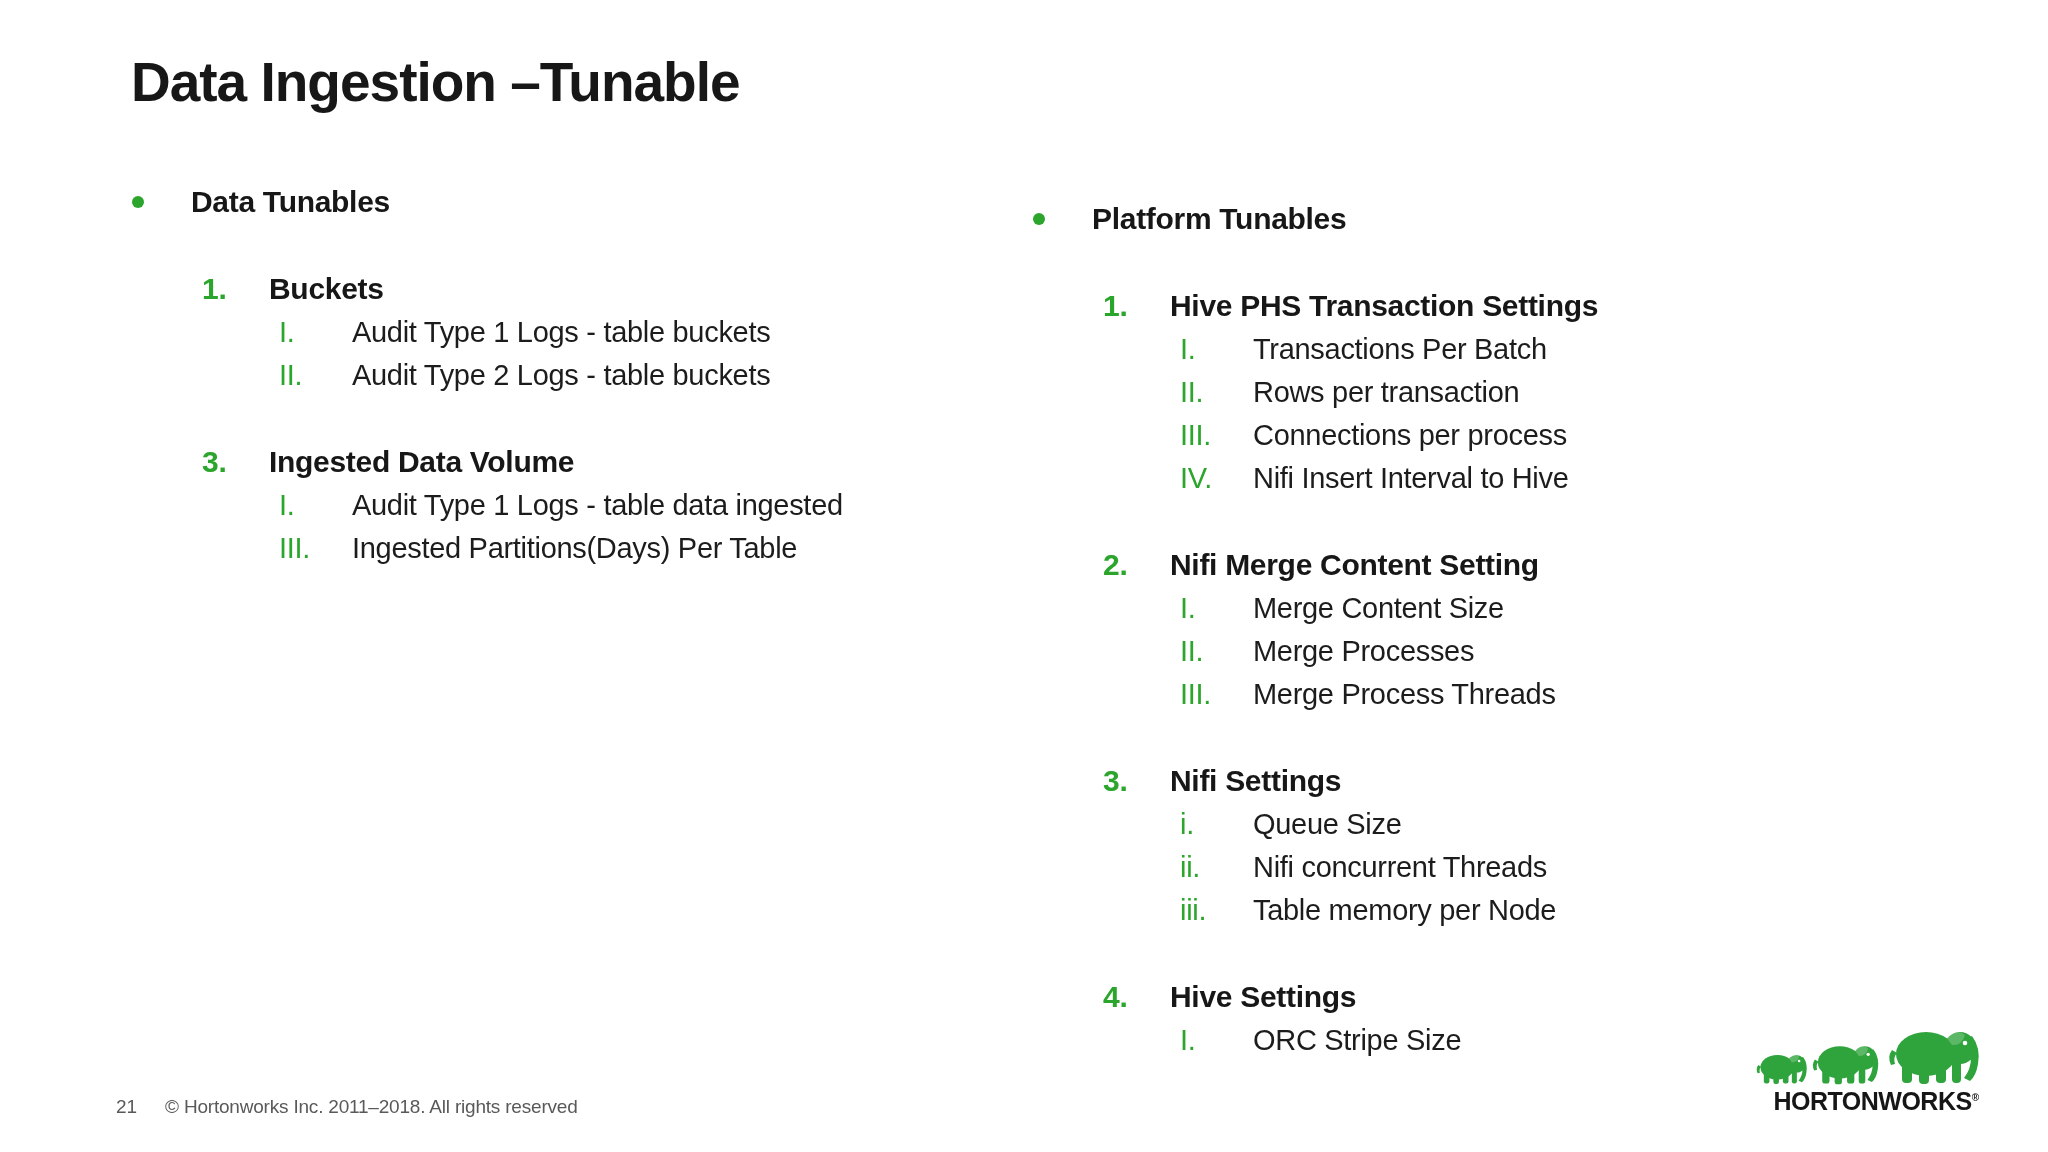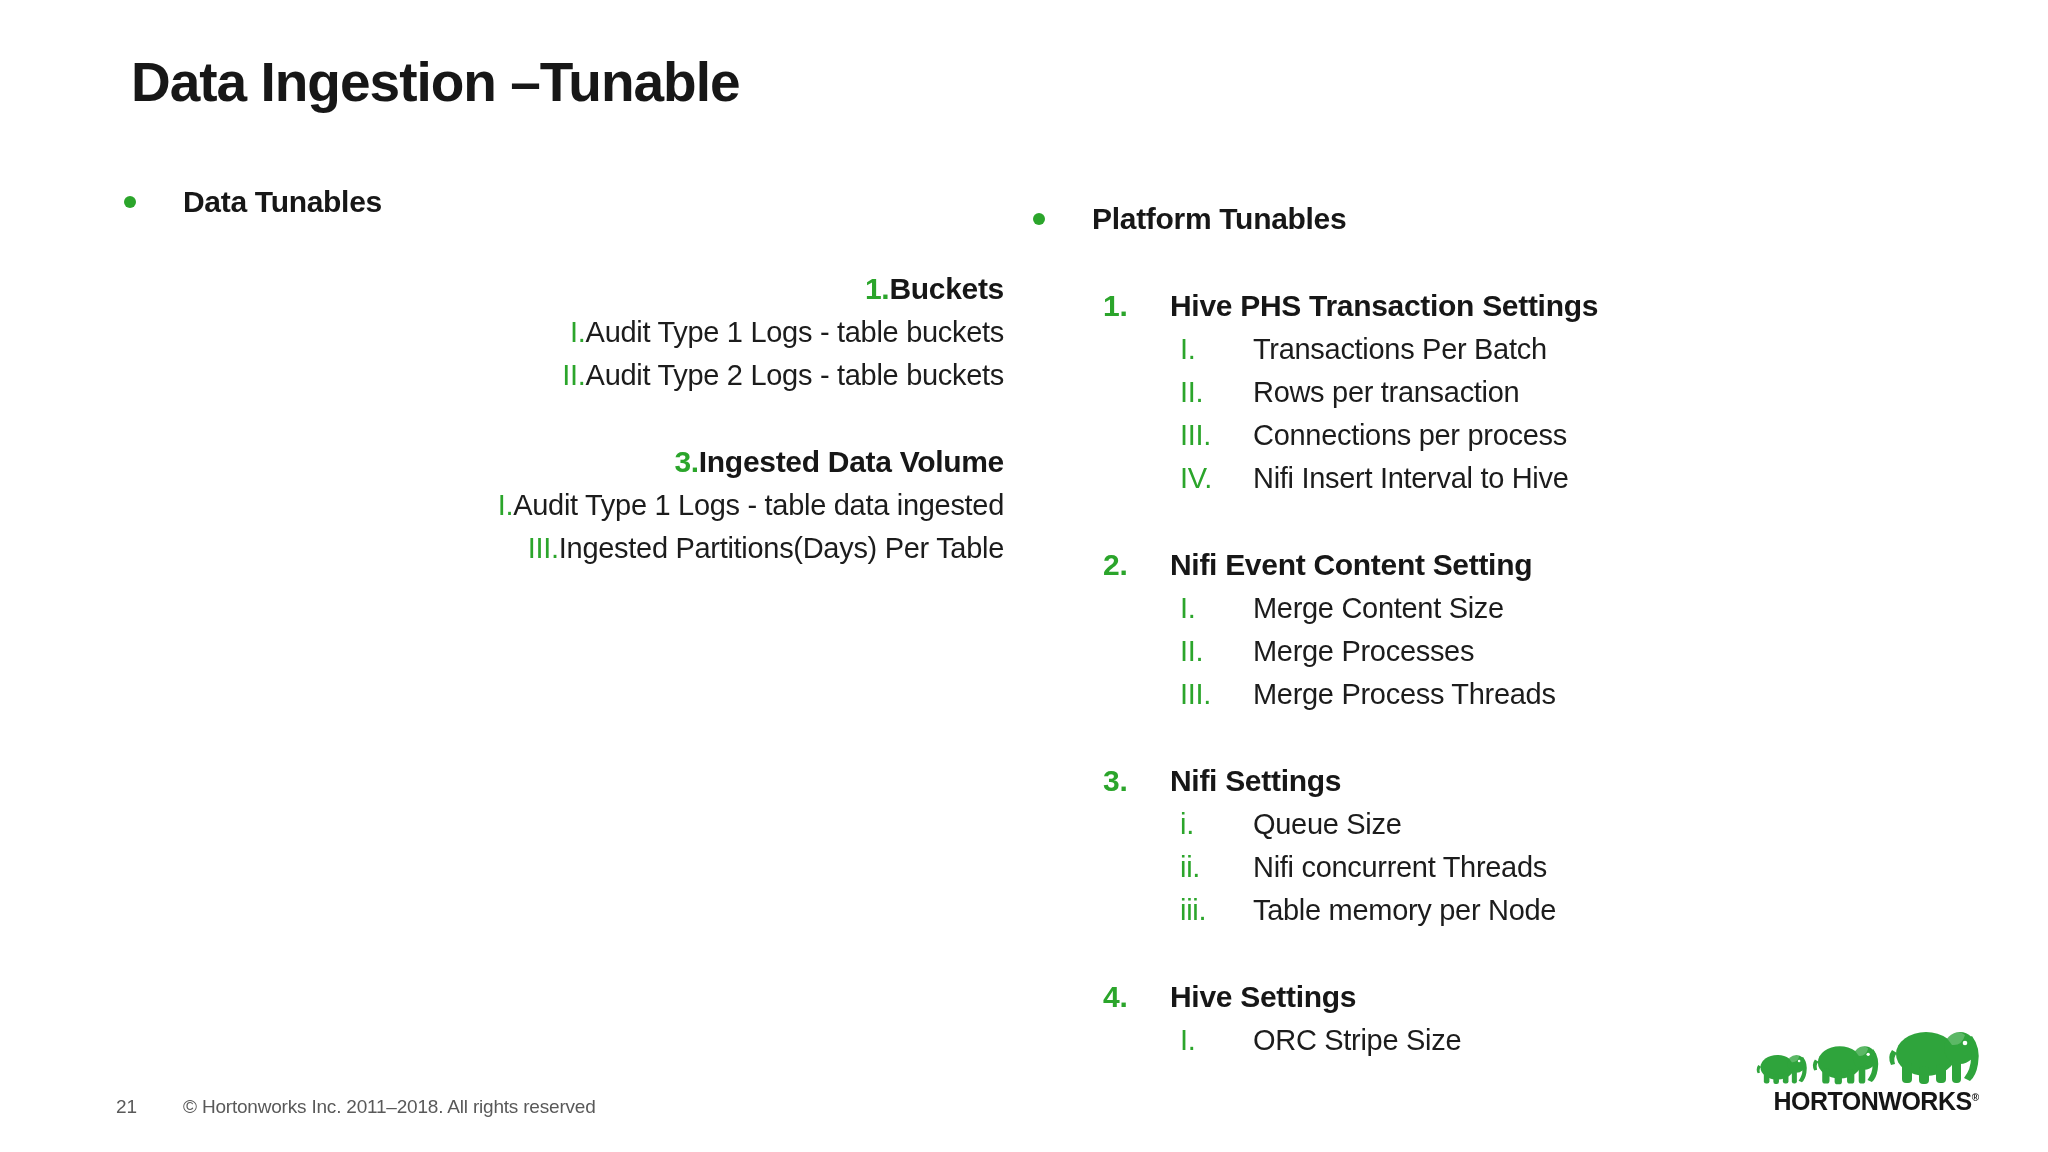--- a/index.html
+++ b/index.html
@@ -20,21 +20,21 @@
     top: 50px;
     font-size: 55px;
     font-weight: bold;
     letter-spacing: -1px;
     color: #171717;
     white-space: nowrap;
   }
 
   
   .col { position: absolute; width: 880px; }
-  .col-left  { left: 124px; top: 180px; text-align: right; }
+  .col-left  { left: 132px; top: 180px; }
   .col-right { left: 1033px; top: 197px; }
 
   .col-heading {
     display: flex;
     align-items: center;
     height: 44px;
     font-size: 30px;
     font-weight: bold;
     letter-spacing: -0.3px;
     color: #171717;
@@ -83,21 +83,21 @@
   
   .page-number {
     position: absolute;
     left: 116px;
     top: 1096px;
     font-size: 19px;
     color: #595959;
   }
   .copyright {
     position: absolute;
-    left: 183px;
+    left: 165px;
     top: 1096px;
     font-size: 19px;
     color: #595959;
     letter-spacing: -0.2px;
   }
 
   
   .logo {
     position: absolute;
     left: 1756px;
@@ -178,21 +178,21 @@
       <div class="item-row">
         <span class="item-numeral">III.</span><span class="item-text">Connections per process</span>
       </div>
       <div class="item-row">
         <span class="item-numeral">IV.</span><span class="item-text">Nifi Insert Interval to Hive</span>
       </div>
     </div>
 
     <div class="section">
       <div class="section-title-row">
-        <span class="section-number">2.</span><span class="section-title">Nifi Event Content Setting</span>
+        <span class="section-number">2.</span><span class="section-title">Nifi Merge Content Setting</span>
       </div>
       <div class="item-row">
         <span class="item-numeral">I.</span><span class="item-text">Merge Content Size</span>
       </div>
       <div class="item-row">
         <span class="item-numeral">II.</span><span class="item-text">Merge Processes</span>
       </div>
       <div class="item-row">
         <span class="item-numeral">III.</span><span class="item-text">Merge Process Threads</span>
       </div>

